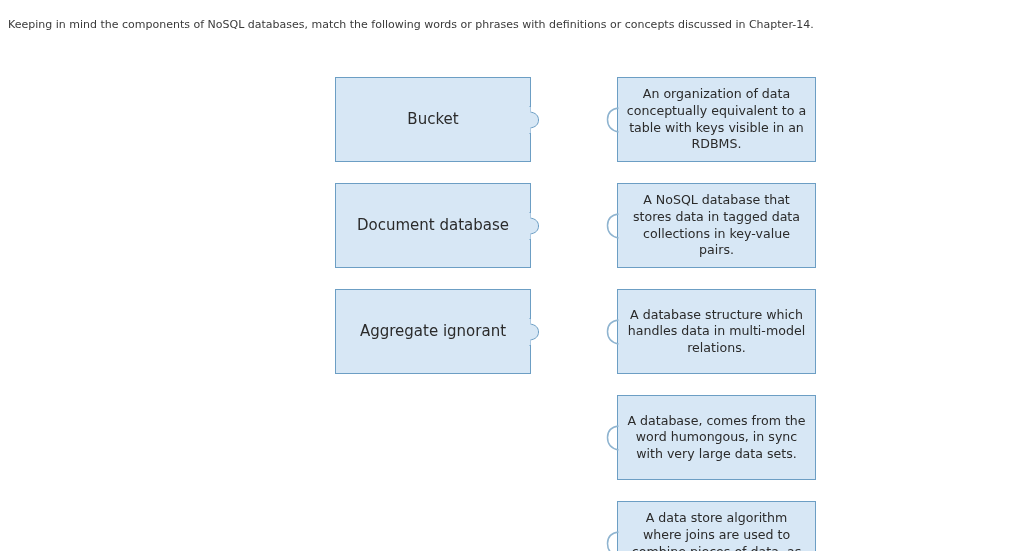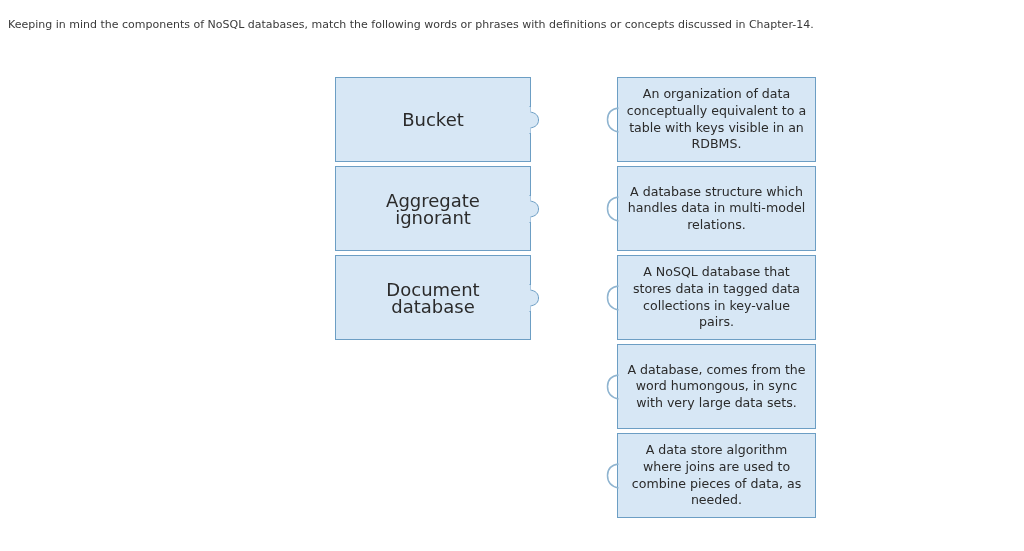--- a/index.html
+++ b/index.html
@@ -47,34 +47,34 @@
     left: 617px;
     top: 77px;
     width: 199px;
   }
 
   
   .piece {
     position: relative;
     box-sizing: border-box;
     height: 85px;
-    margin-bottom: 4px;
+    margin-bottom: 21px;
     background: #d7e7f5;
     border: 1px solid #6c9ec4;
     display: flex;
     align-items: center;
     justify-content: center;
     cursor: pointer;
   }
   .piece:last-child {
     margin-bottom: 0;
   }
 
   .piece-label {
-    font-size: 18px;
+    font-size: 15px;
     line-height: 17px;
     text-align: center;
     color: #2b2b2b;
     padding: 0 10px;
     user-select: none;
   }
 
   .def .piece-label {
     font-size: 12.6px;
     line-height: 16.6px;
@@ -122,39 +122,39 @@
       <span class="piece-label">Bucket</span>
       <span class="tab-right">
         <svg width="10" height="28" viewBox="0 0 10 28">
           <path d="M0.5 0.5 L0.5 6 C 7 6.5, 9.5 10, 9.5 14 C 9.5 18, 7 21.5, 0.5 22 L0.5 27.5" fill="#d7e7f5" stroke="#6c9ec4" stroke-width="1"></path>
           <rect x="0" y="1" width="1.6" height="26" fill="#d7e7f5"></rect>
         </svg>
       </span>
     </div>
 
     <div class="piece term">
+      <span class="piece-label">Document database</span>
+      <span class="tab-right">
+        <svg width="10" height="28" viewBox="0 0 10 28">
+          <path d="M0.5 0.5 L0.5 6 C 7 6.5, 9.5 10, 9.5 14 C 9.5 18, 7 21.5, 0.5 22 L0.5 27.5" fill="#d7e7f5" stroke="#6c9ec4" stroke-width="1"></path>
+          <rect x="0" y="1" width="1.6" height="26" fill="#d7e7f5"></rect>
+        </svg>
+      </span>
+    </div>
+
+    <div class="piece term">
       <span class="piece-label">Aggregate ignorant</span>
       <span class="tab-right">
         <svg width="10" height="28" viewBox="0 0 10 28">
           <path d="M0.5 0.5 L0.5 6 C 7 6.5, 9.5 10, 9.5 14 C 9.5 18, 7 21.5, 0.5 22 L0.5 27.5" fill="#d7e7f5" stroke="#6c9ec4" stroke-width="1"></path>
           <rect x="0" y="1" width="1.6" height="26" fill="#d7e7f5"></rect>
         </svg>
       </span>
     </div>
 
-    <div class="piece term">
-      <span class="piece-label">Document database</span>
-      <span class="tab-right">
-        <svg width="10" height="28" viewBox="0 0 10 28">
-          <path d="M0.5 0.5 L0.5 6 C 7 6.5, 9.5 10, 9.5 14 C 9.5 18, 7 21.5, 0.5 22 L0.5 27.5" fill="#d7e7f5" stroke="#6c9ec4" stroke-width="1"></path>
-          <rect x="0" y="1" width="1.6" height="26" fill="#d7e7f5"></rect>
-        </svg>
-      </span>
-    </div>
-
 
 
   </div>
 
   <div class="col-defs">
 
     <div class="piece def">
       <span class="socket-left">
         <svg width="13" height="30" viewBox="0 0 13 30">
           <path d="M12.5 3 C 5 4, 1.5 8, 1.5 14.5 C 1.5 21, 5 25.5, 12.5 27" fill="none" stroke="#8fb4d0" stroke-width="1.5"></path>
@@ -162,38 +162,38 @@
       </span>
       <span class="piece-label">An organization of data conceptually equivalent to a table with keys visible in an RDBMS.</span>
     </div>
 
     <div class="piece def">
       <span class="socket-left">
         <svg width="13" height="30" viewBox="0 0 13 30">
           <path d="M12.5 3 C 5 4, 1.5 8, 1.5 14.5 C 1.5 21, 5 25.5, 12.5 27" fill="none" stroke="#8fb4d0" stroke-width="1.5"></path>
         </svg>
       </span>
+      <span class="piece-label">A NoSQL database that stores data in tagged data collections in key-value pairs.</span>
+    </div>
+
+    <div class="piece def">
+      <span class="socket-left">
+        <svg width="13" height="30" viewBox="0 0 13 30">
+          <path d="M12.5 3 C 5 4, 1.5 8, 1.5 14.5 C 1.5 21, 5 25.5, 12.5 27" fill="none" stroke="#8fb4d0" stroke-width="1.5"></path>
+        </svg>
+      </span>
       <span class="piece-label">A database structure which handles data in multi-model relations.</span>
     </div>
 
     <div class="piece def">
       <span class="socket-left">
         <svg width="13" height="30" viewBox="0 0 13 30">
           <path d="M12.5 3 C 5 4, 1.5 8, 1.5 14.5 C 1.5 21, 5 25.5, 12.5 27" fill="none" stroke="#8fb4d0" stroke-width="1.5"></path>
         </svg>
       </span>
-      <span class="piece-label">A NoSQL database that stores data in tagged data collections in key-value pairs.</span>
-    </div>
-
-    <div class="piece def">
-      <span class="socket-left">
-        <svg width="13" height="30" viewBox="0 0 13 30">
-          <path d="M12.5 3 C 5 4, 1.5 8, 1.5 14.5 C 1.5 21, 5 25.5, 12.5 27" fill="none" stroke="#8fb4d0" stroke-width="1.5"></path>
-        </svg>
-      </span>
       <span class="piece-label">A database, comes from the word humongous, in sync with very large data sets.</span>
     </div>
 
     <div class="piece def">
       <span class="socket-left">
         <svg width="13" height="30" viewBox="0 0 13 30">
           <path d="M12.5 3 C 5 4, 1.5 8, 1.5 14.5 C 1.5 21, 5 25.5, 12.5 27" fill="none" stroke="#8fb4d0" stroke-width="1.5"></path>
         </svg>
       </span>
       <span class="piece-label">A data store algorithm where joins are used to combine pieces of data, as needed.</span>

